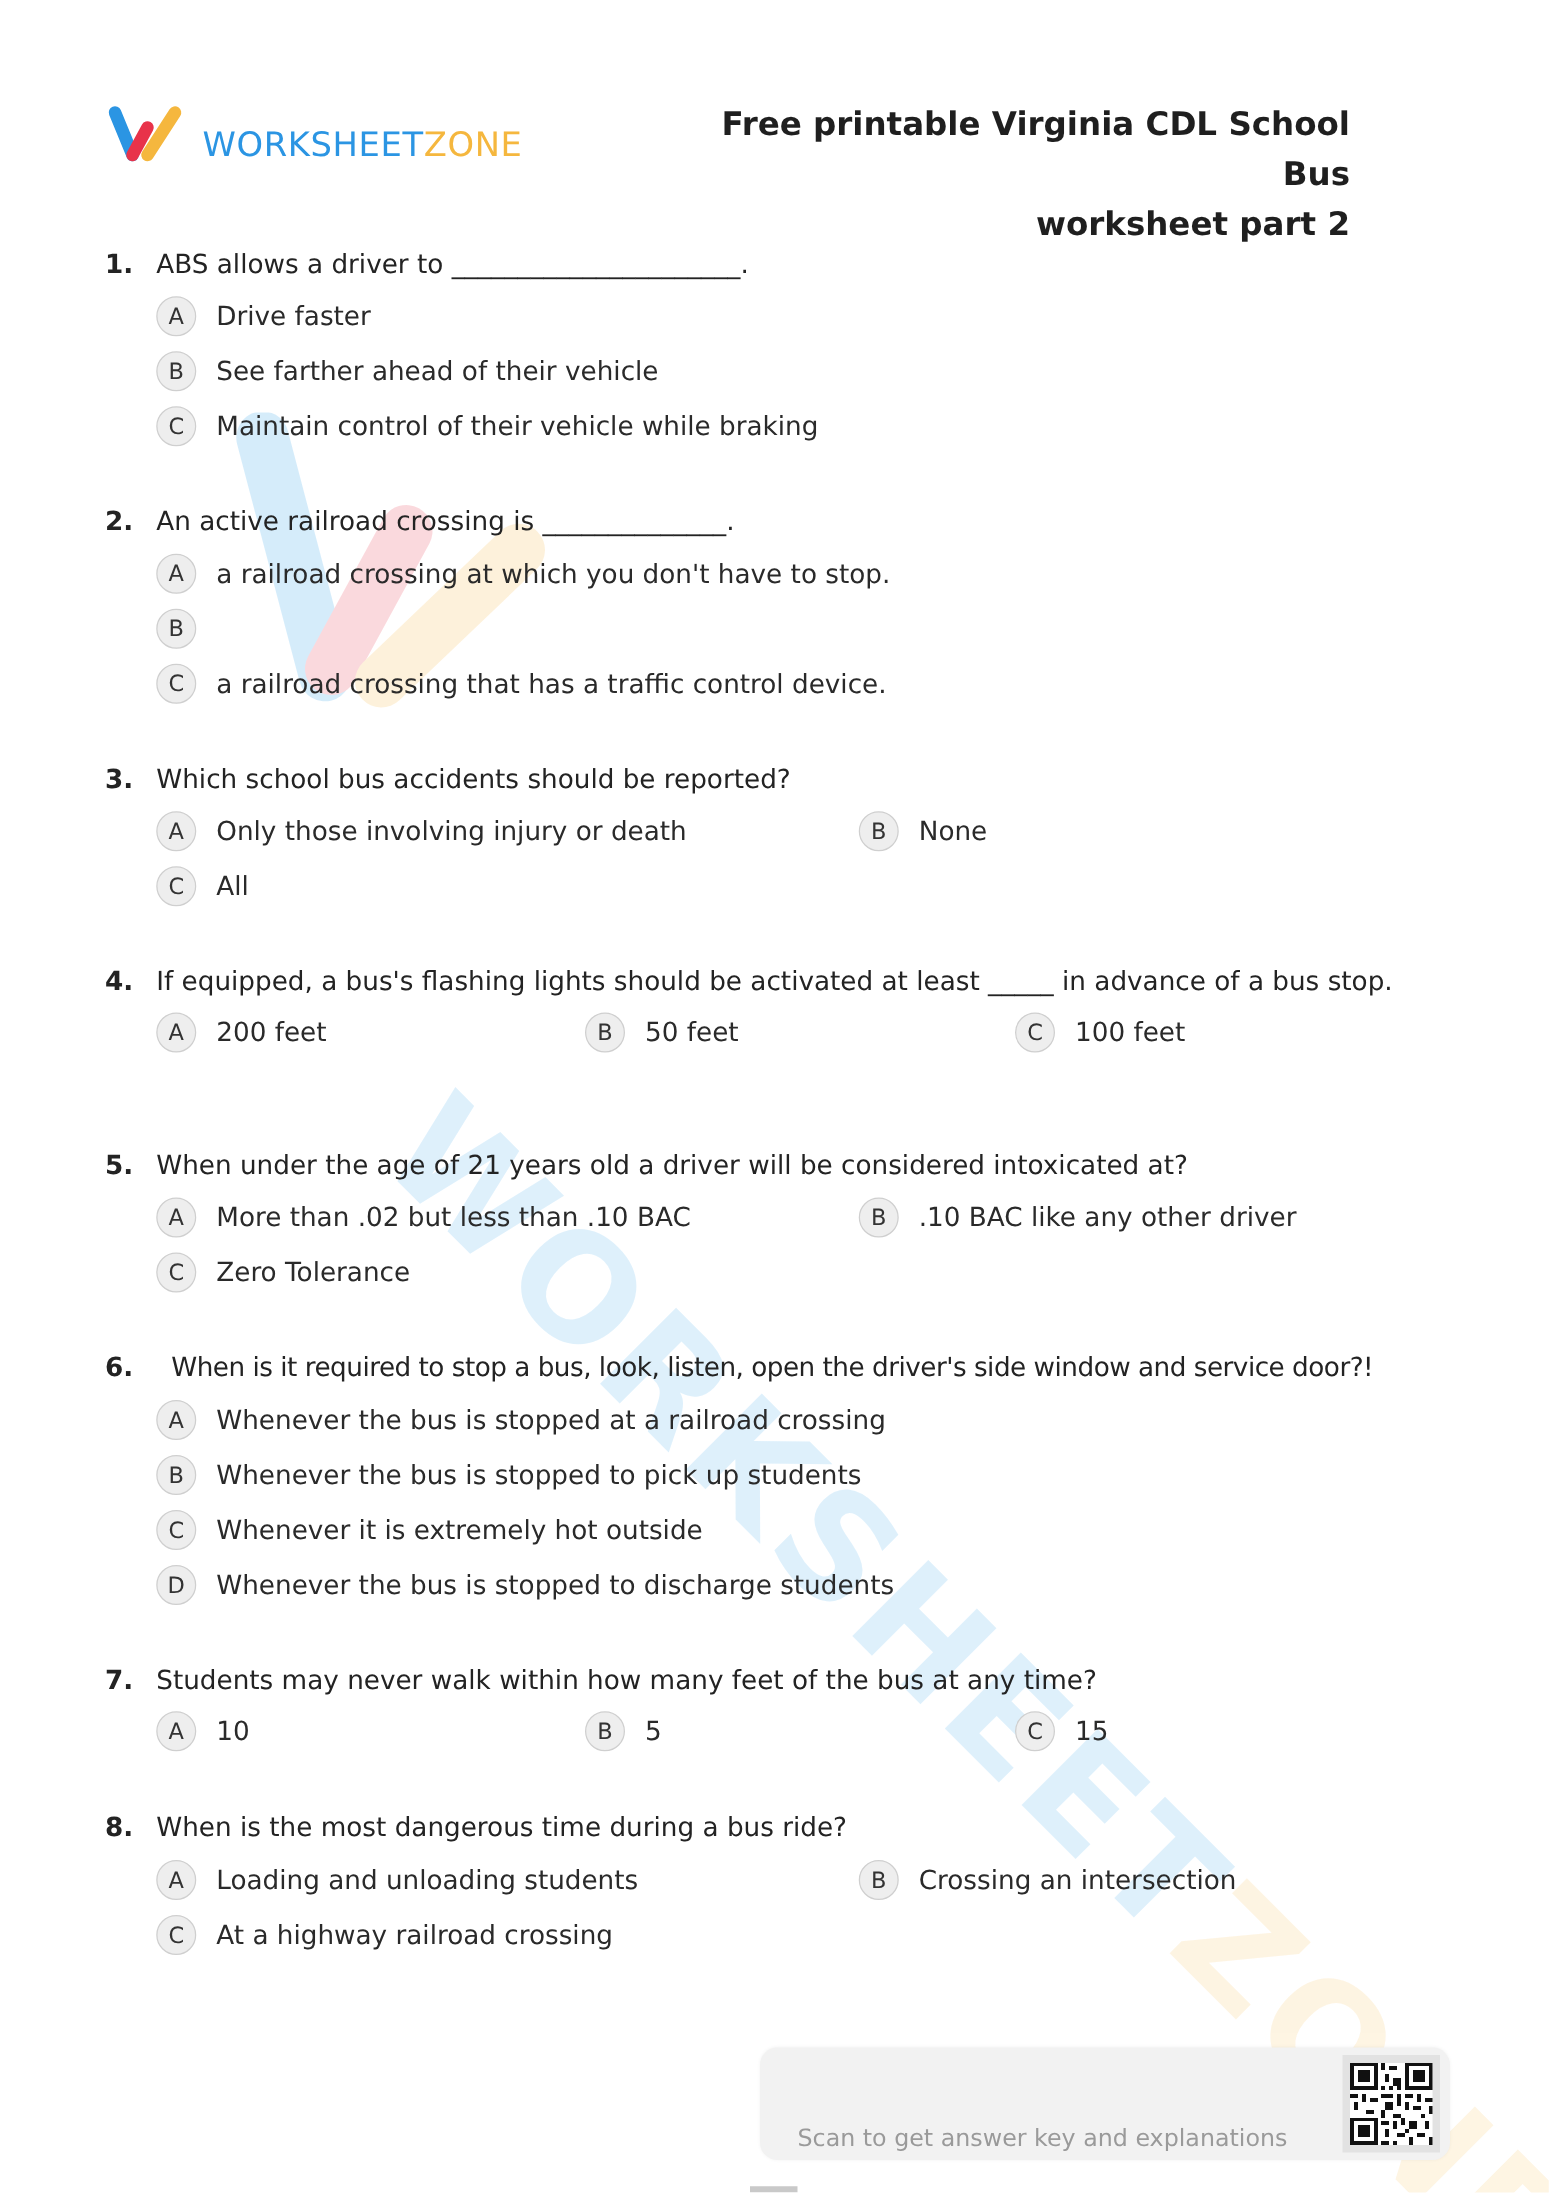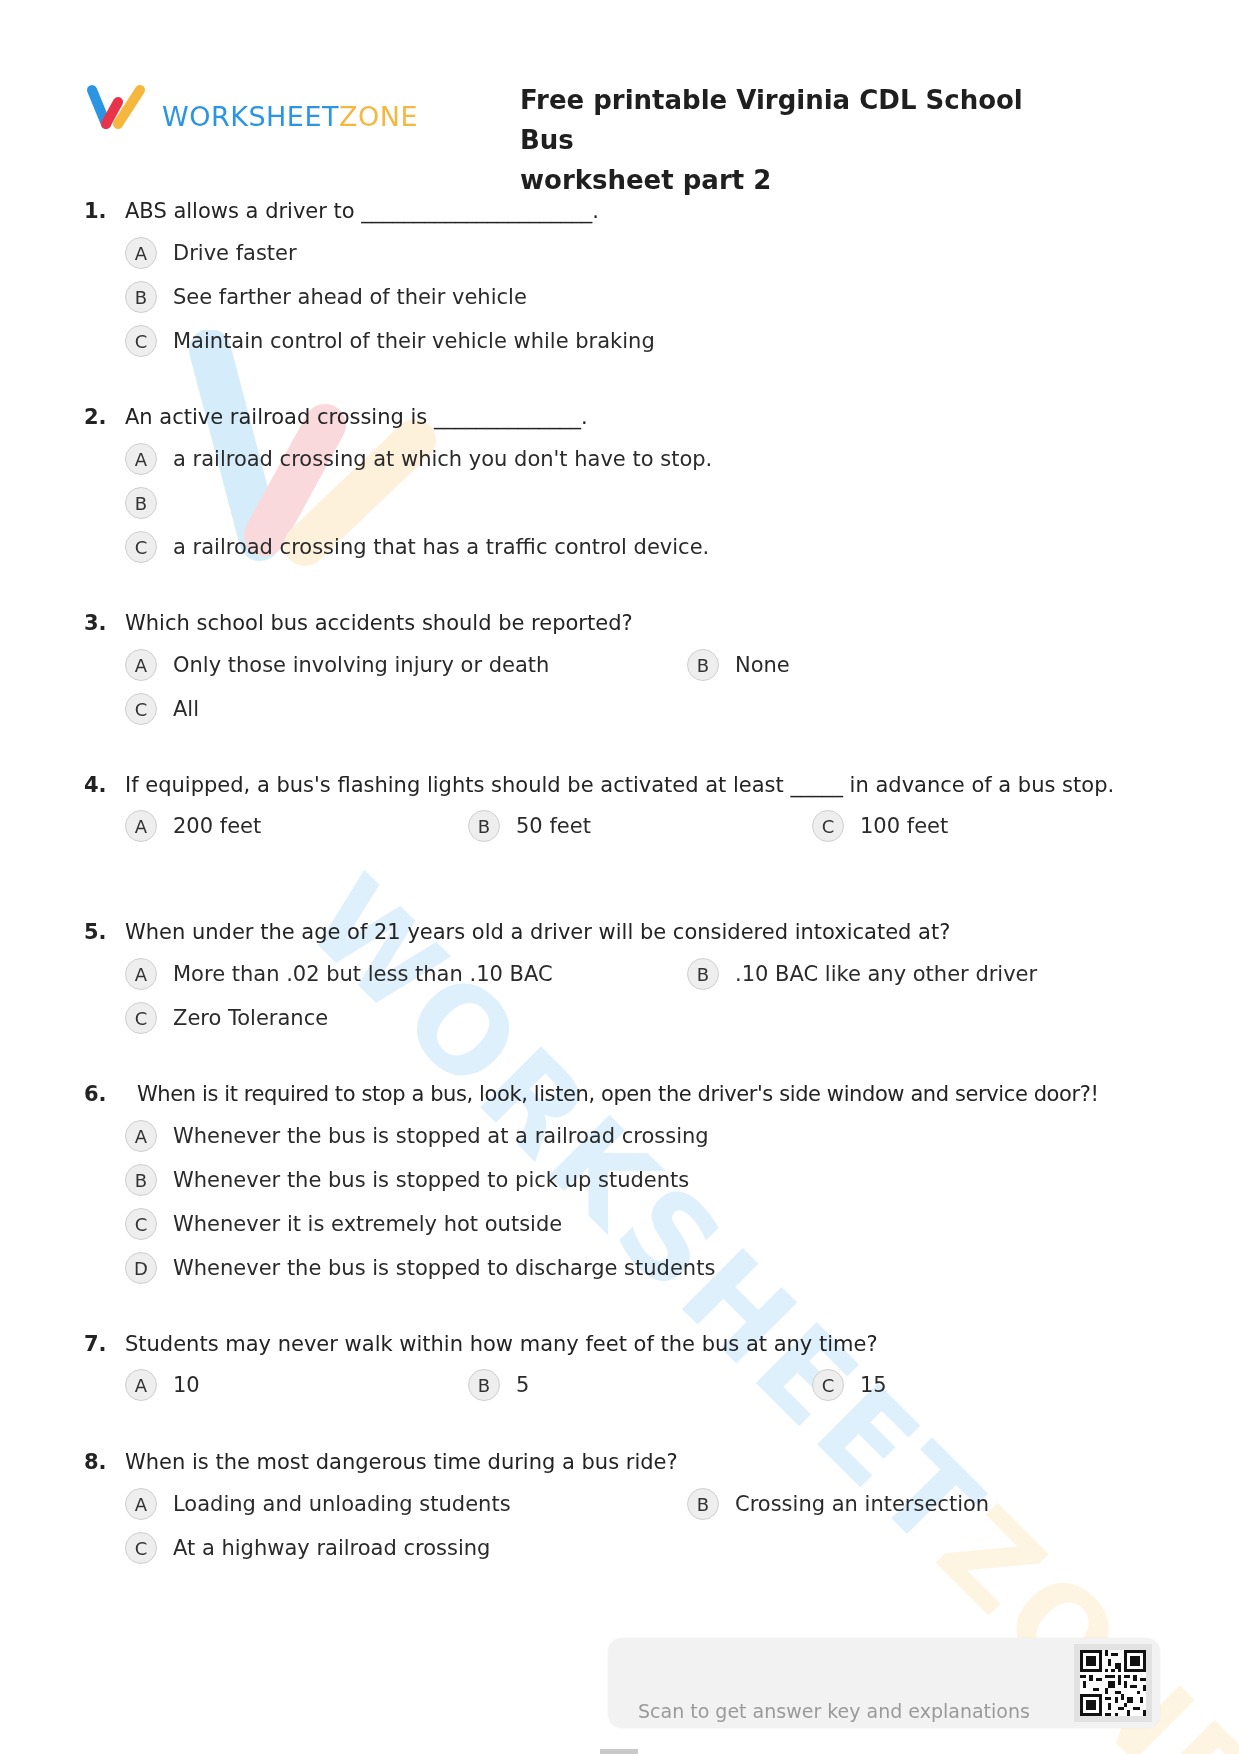--- a/index.html
+++ b/index.html
@@ -16,21 +16,21 @@
   }
   .wm-text .wb { color: #1e9be9; }
   .wm-text .wo { color: #f6b53c; }
   
   .logo { position: absolute; left: 84px; top: 82px; display: flex; align-items: flex-end; }
   .logo svg { width: 66px; height: 50px; }
   .logo-text { margin-left: 12px; font-size: 27px; font-weight: 500; letter-spacing: 0.5px; font-family: "DejaVu Sans", sans-serif; }
   .logo-text .b { color: #2b95e3; }
   .logo-text .o { color: #f5b73e; }
   .title {
-    position: absolute; left: 520px; top: 80px; width: 560px; text-align: left;
+    position: absolute; left: 520px; top: 80px; width: 560px; text-align: right;
     font-size: 26px; font-weight: bold; line-height: 40px; color: #1f1f1f;
   }
   
   .q { position: absolute; left: 78px; width: 1090px; }
   .q-head { display: flex; font-size: 21px; line-height: 29px; color: #232323; }
   .q-num { width: 47px; flex: none; font-weight: bold; text-align: left; padding-left: 6px; box-sizing: border-box; }
   .q-text { flex: 1; }
   .opts { position: relative; margin-left: 47px; }
   .opt { position: absolute; display: flex; align-items: center; height: 36px; font-size: 21px; color: #2a2a2a; white-space: nowrap; }
   .bubble {

